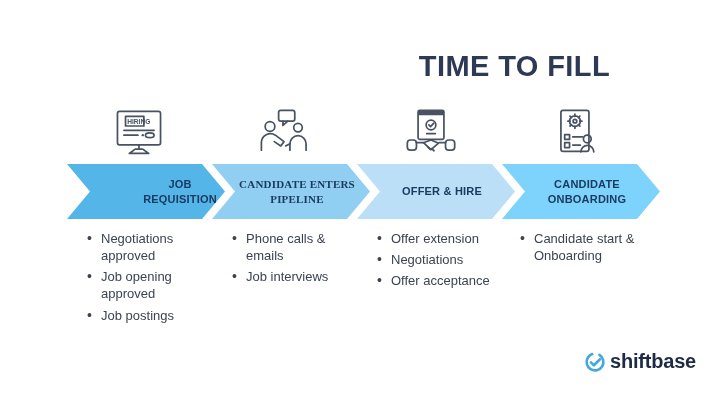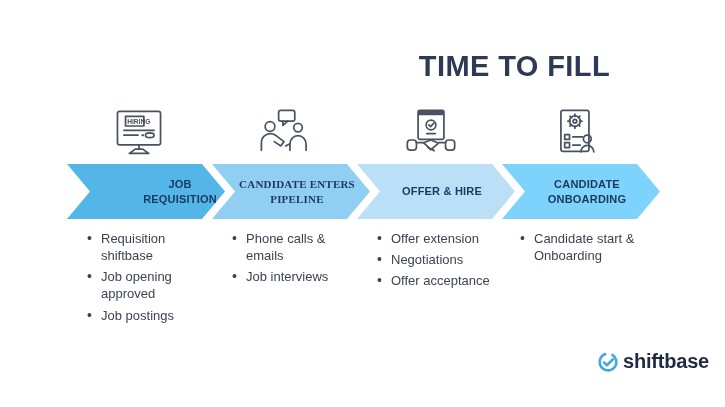--- a/index.html
+++ b/index.html
@@ -76,21 +76,21 @@
     content: "\2022";
     position: absolute;
     left: 1px;
     top: -1px;
     font-size: 14px;
     color: #3b4353;
   }
   .logo {
     position: absolute;
     top: 350px;
-    right: 16px;
+    right: 29px;
     display: flex;
     align-items: center;
     gap: 4px;
   }
   .logo-text {
     font-size: 20px;
     font-weight: 700;
     letter-spacing: -0.2px;
     color: #1f2a44;
   }
@@ -167,21 +167,21 @@
     <span class="label">CANDIDATE ENTERS PIPELINE</span>
   </div>
   <div class="chevron c2 s2" style="left:357px">
     <span class="label">OFFER &amp; HIRE</span>
   </div>
   <div class="chevron c3 s3" style="left:502px">
     <span class="label">CANDIDATE ONBOARDING</span>
   </div>
 
   <ul class="bullets" style="left:86px">
-    <li>Requisition shiftbase</li>
+    <li>Negotiations approved</li>
     <li>Job opening approved</li>
     <li>Job postings</li>
   </ul>
   <ul class="bullets" style="left:231px">
     <li>Phone calls &amp; emails</li>
     <li>Job interviews</li>
   </ul>
   <ul class="bullets" style="left:376px">
     <li>Offer extension</li>
     <li>Negotiations</li>

